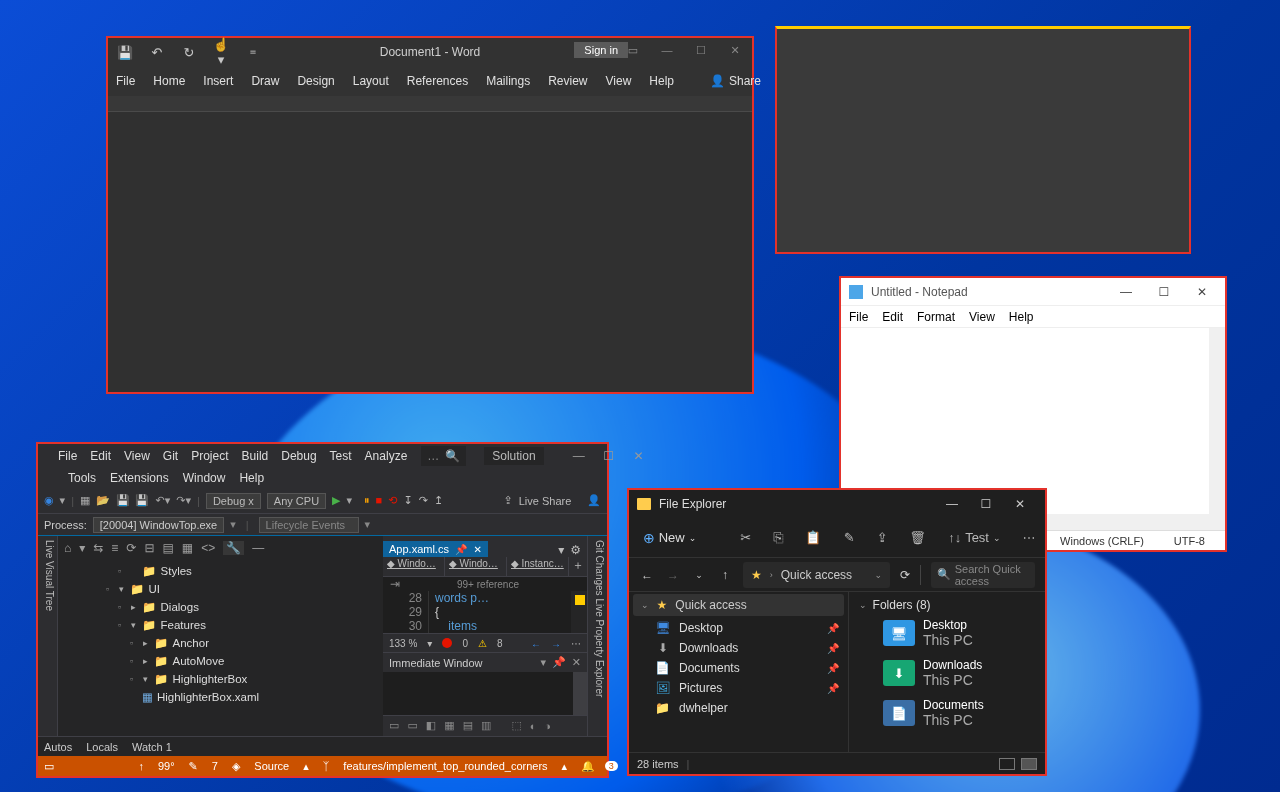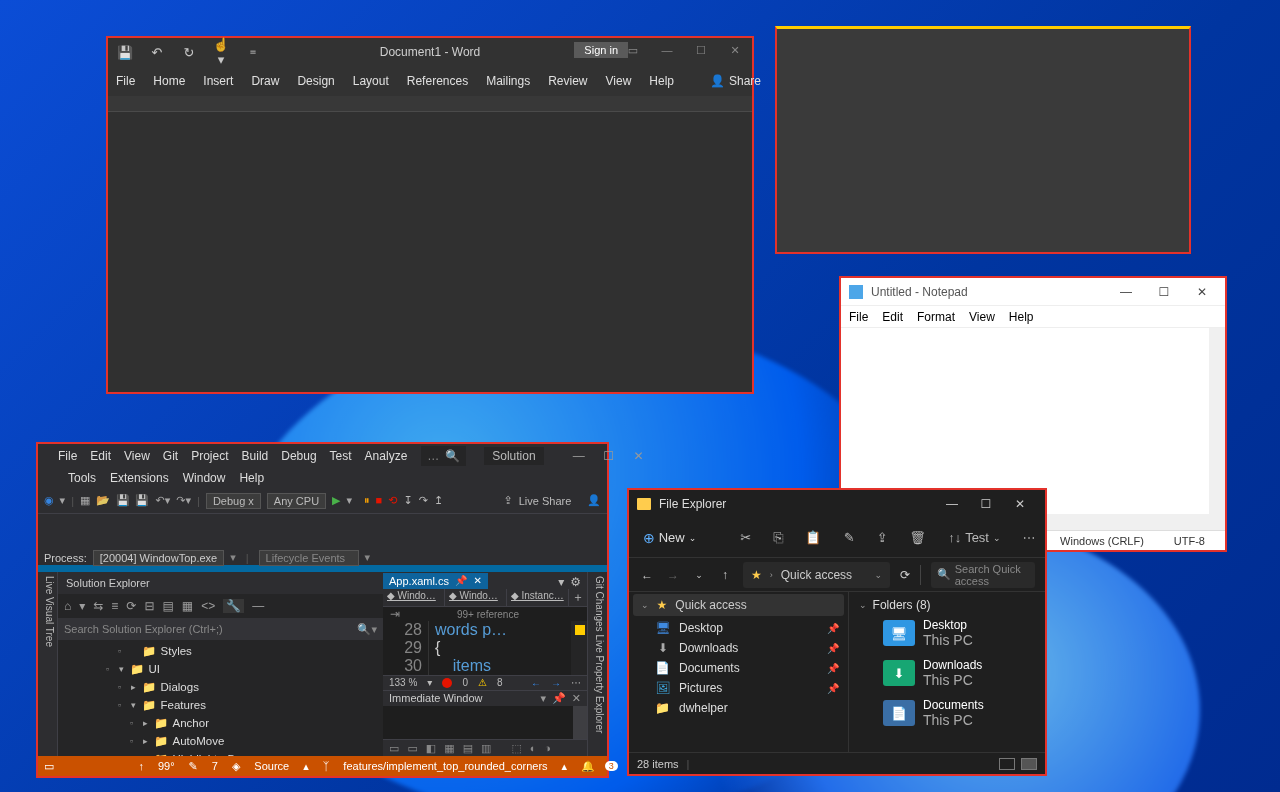--- a/index.html
+++ b/index.html
@@ -54,21 +54,21 @@
   .sol-dd{background:#252526;padding:2px 8px;color:#bbb;margin-left:4px;}
   .vs-ctrl{display:flex;margin-left:6px;}
   .vs-ctrl span{width:30px;text-align:center;color:#999;}
   .vs-menu2{height:20px;display:flex;align-items:center;gap:14px;padding-left:30px;font-size:12px;color:#ddd;}
   .vs-tool{height:26px;background:#2d2d30;display:flex;align-items:center;padding:0 6px;gap:6px;color:#bbb;font-size:11px;border-bottom:1px solid #3f3f46;}
   .tb{opacity:.85;}
   .run{color:#4ec94e;}
   .dd{background:#3c3c3c;padding:1px 6px;border:1px solid #555;}
   .pausebar{display:flex;gap:6px;margin-left:6px;}
   .liveshare{margin-left:auto;display:flex;gap:6px;align-items:center;}
-  .vs-proc{height:22px;display:flex;align-items:center;padding:0 6px;gap:6px;font-size:11px;color:#ccc;background:#2d2d30;border-bottom:7px solid #0369a1;margin-top:36px;}
+  .vs-proc{height:22px;display:flex;align-items:center;padding:0 6px;gap:6px;font-size:11px;color:#ccc;background:#2d2d30;border-bottom:1px solid #0369a1;}
   .proc-dd{background:#3c3c3c;border:1px solid #555;padding:1px 6px;min-width:130px;}
   .vs-body{flex:1;display:flex;min-height:0;}
   .vtab{width:20px;background:#2d2d30;writing-mode:vertical-rl;text-orientation:mixed;font-size:10px;color:#bbb;padding:4px 2px;text-align:left;border-right:1px solid #3f3f46;}
   .vtab.r{writing-mode:vertical-rl;border-left:1px solid #3f3f46;border-right:none;}
   .se-panel{width:325px;display:flex;flex-direction:column;background:#252526;}
   .se-head{height:22px;background:#2d2d30;padding:2px 8px;font-size:11px;color:#ccc;display:flex;align-items:center;}
   .se-tool{height:24px;display:flex;align-items:center;gap:8px;padding:0 6px;font-size:12px;color:#bbb;}
   .se-tool span{opacity:.8;}
   .wrench{background:#3c3c3c;padding:0 3px;}
   .se-search{height:22px;background:#333337;margin:0;display:flex;align-items:center;padding:0 6px;color:#888;font-size:11px;}
@@ -79,21 +79,21 @@
   .fold{color:#e8c170;}
   .xaml{color:#6fa8dc;}
   .editor{flex:1;display:flex;flex-direction:column;background:#1e1e1e;min-width:0;}
   .ed-tabs{height:22px;display:flex;align-items:flex-end;background:#2d2d30;}
   .ed-tab{background:#0e639c;color:#fff;padding:2px 6px;font-size:11px;display:flex;gap:6px;align-items:center;}
   .ed-pin{color:#fff;font-size:10px;}
   .ed-opts{margin-left:auto;display:flex;gap:6px;padding:0 6px;color:#bbb;}
   .ed-nav{height:20px;display:flex;background:#2d2d30;border-bottom:1px solid #3f3f46;}
   .nav-dd{flex:1;min-width:0;padding:1px 4px;font-size:10px;color:#bbb;border-right:1px solid #3f3f46;overflow:hidden;white-space:nowrap;text-decoration:underline;}
   .ed-refs{font-size:10px;color:#888;padding:2px 0 0 50px;}
-  .ed-code{flex:1;display:flex;font-family:Consolas,monospace;font-size:16px;position:relative;}
+  .ed-code{flex:1;display:flex;font-family:Consolas,monospace;font-size:12px;position:relative;align-items:flex-end;}
   .gutter{width:46px;text-align:right;color:#858585;padding-right:6px;background:#1e1e1e;border-right:1px solid #333;}
   .cline{white-space:pre;padding-left:6px;}
   .kw{color:#569cd6;}
   .minimap{position:absolute;right:0;top:0;width:16px;height:100%;background:#252526;}
   .mm-warn{position:absolute;right:2px;top:4px;width:10px;height:10px;background:#ffcc00;}
   .ed-foot{height:20px;background:#2d2d30;display:flex;align-items:center;gap:10px;padding:0 6px;font-size:10px;color:#bbb;border-top:1px solid #3f3f46;}
   .err{width:10px;height:10px;border-radius:50%;background:#e51400;display:inline-block;}
   .wrn{color:#ffcc00;}
   .imm{height:20px;background:#2d2d30;display:flex;align-items:center;padding:0 6px;font-size:11px;color:#ccc;border-top:1px solid #3f3f46;}
   .imm span.r{margin-left:auto;display:flex;gap:6px;color:#999;}
@@ -285,37 +285,32 @@
     <span>Process:</span>
     <span class="proc-dd">[20004] WindowTop.exe</span>
     <span style="color:#888;">▾</span>
     <span style="color:#555;margin:0 4px;">|</span>
     <span class="proc-dd" style="min-width:100px;color:#888;">Lifecycle Events</span>
     <span style="color:#888;">▾</span>
   </div>
   <div class="vs-body">
     <div class="vtab">Live Visual Tree</div>
     <div class="se-panel">
-      <div class="se-head">Solution Explorer</div>
       <div class="se-tool">
         <span>⌂</span>
             <span>▾</span>
         <span>⇆</span>
         <span>≡</span>
         <span>⟳</span>
         <span>⊟</span>
         <span>▤</span>
         <span>▦</span>
         <span>&lt;&gt;</span>
         <span class="wrench">🔧</span>
         <span>—</span>
-      </div>
-      <div class="se-search">
-        <span>Search Solution Explorer (Ctrl+;)</span>
-        <span style="margin-left:auto;">🔍▾</span>
       </div>
       <div class="se-tree" id="se-tree">
             <div class="tn" style="padding-left: 60px;">
               <span class="bullet">▫</span>
               <span class="tw"></span>
               <span class="fold">📁</span>
               <span>Styles</span>
             </div>
             <div class="tn" style="padding-left: 48px;">
               <span class="bullet">▫</span>
@@ -425,20 +420,25 @@
             <span>▦</span>
         <span>▤</span>
             <span>▥</span>
         <span style="margin-left:12px;">⬚</span>
         <span>◐</span>
             <span>◑</span>
       </div>
     </div>
     <div class="vtab r"><span>Git Changes</span>  <span>Live Property Explorer</span></div>
   </div>
+  <div class="vs-bot" id="vs-bot">
+        <span>Autos</span>
+        <span>Locals</span>
+        <span>Watch 1</span>
+      </div>
   <div class="vs-status">
     <span>▭</span>
     <span style="margin-left:70px;">↑</span>
     <span>99°</span>
     <span>✎</span>
     <span>7</span>
     <span>◈</span>
     <span>Source</span>
         <span>▴</span>
     <span>ᛉ</span>

